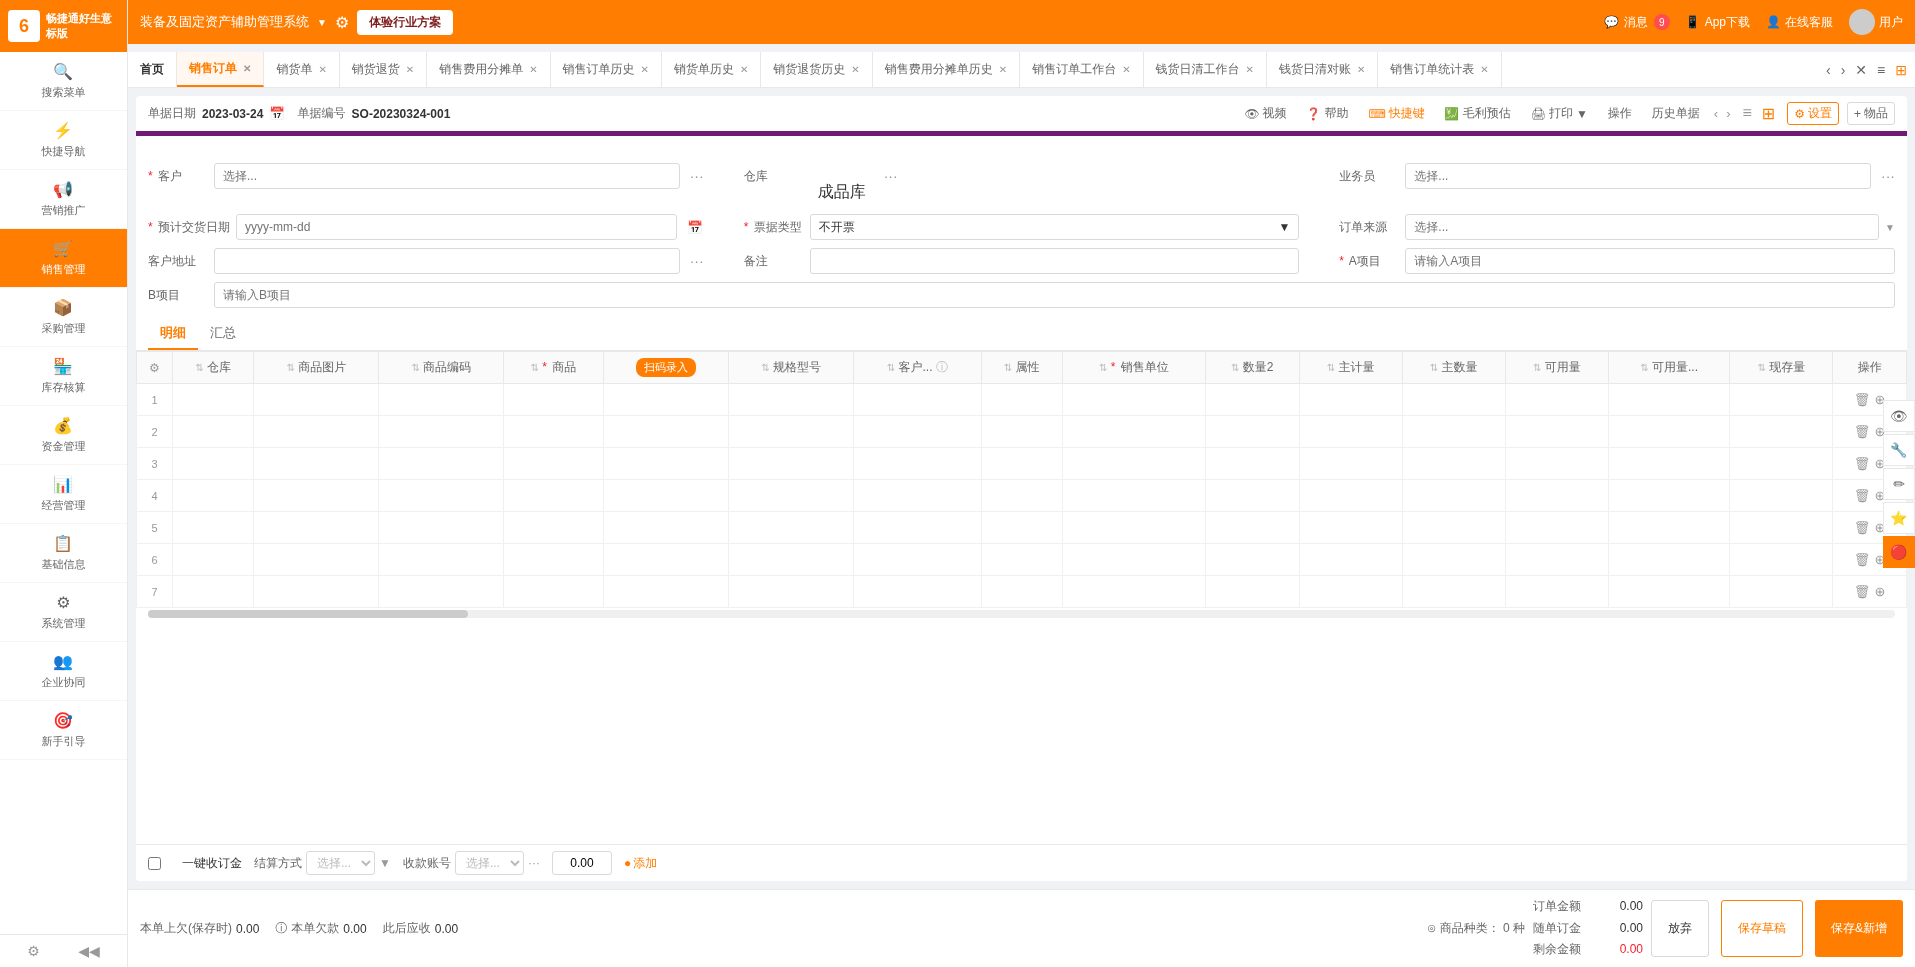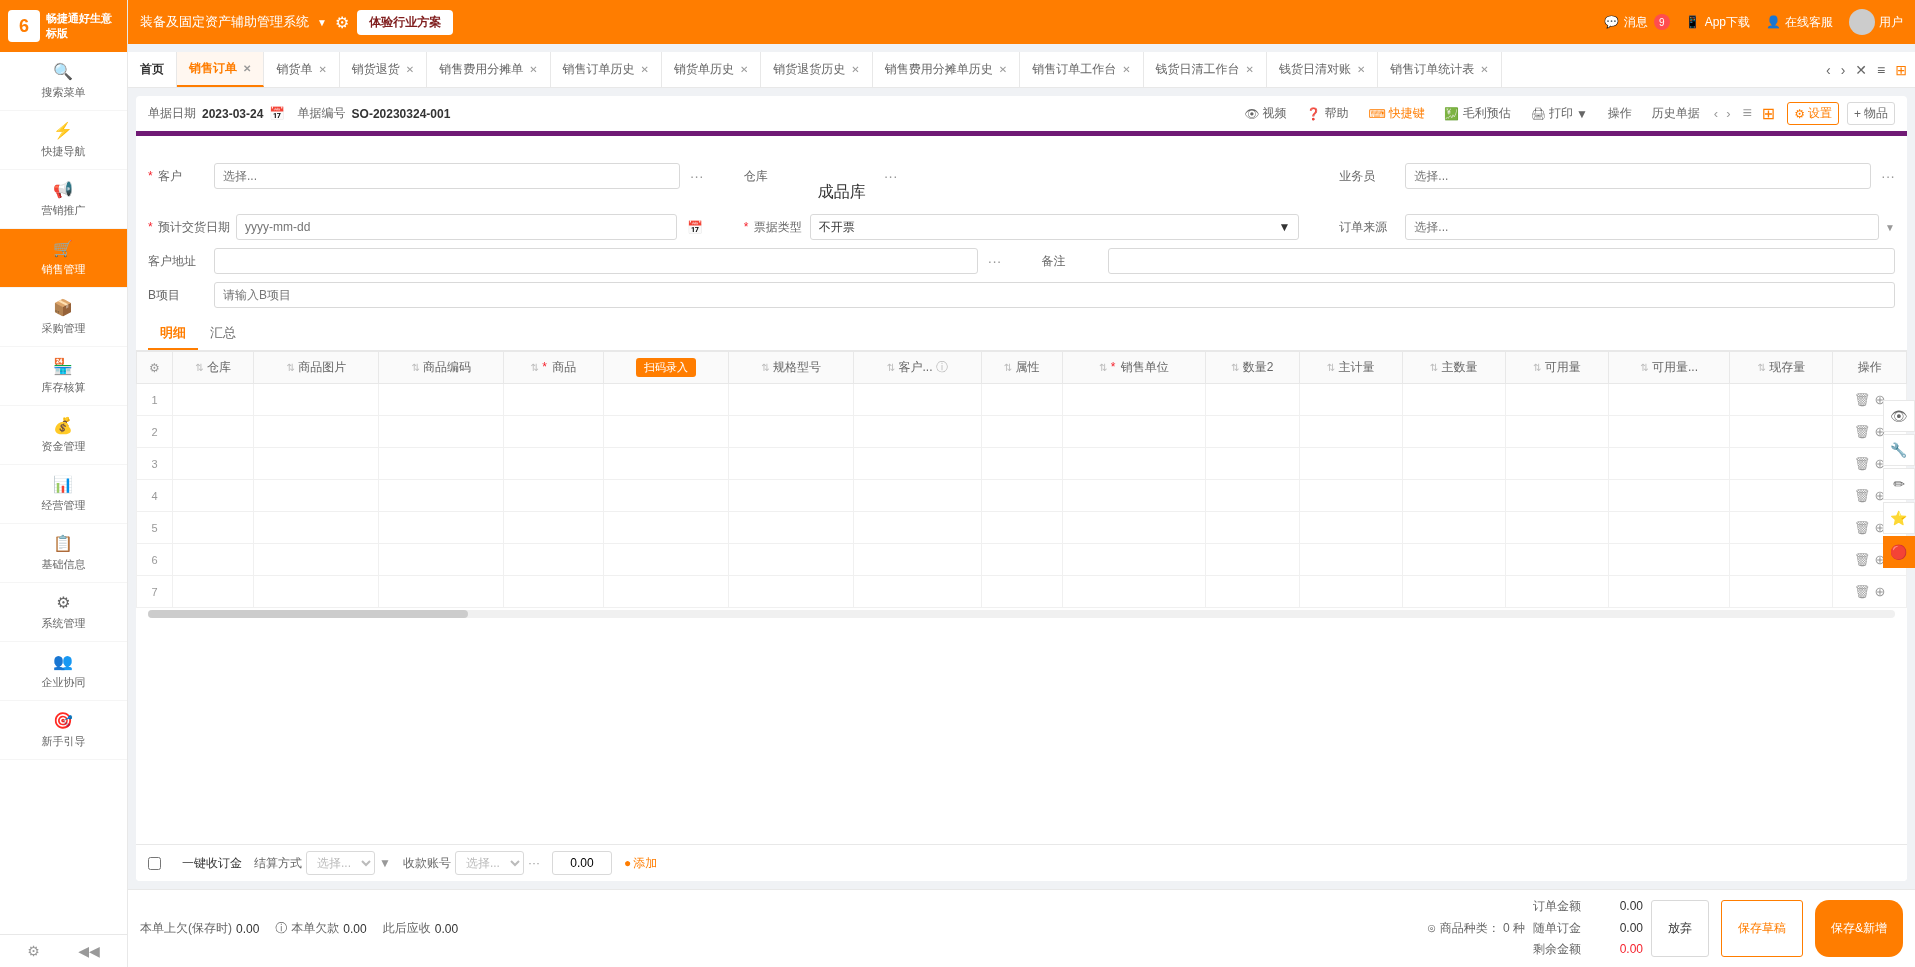--- a/index.html
+++ b/index.html
@@ -143,21 +143,21 @@
     table.data-table th {
       background: #fafafa; border: 1px solid #e8e8e8; padding: 6px 4px; text-align: center;
       white-space: nowrap; color: #666; font-weight: normal; position: sticky; top: 0; z-index: 5;
     }
     table.data-table th .sort-icon { color: #bbb; font-size: 10px; }
     table.data-table td {
       border: 1px solid #f0f0f0; padding: 4px; text-align: center; height: 32px; color: #333;
     }
     table.data-table .row-num { color: #999; font-size: 11px; }
     .scan-btn {
-      background: #ff7d00; color: #fff; border: none; padding: 2px 8px; border-radius: 3px;
+      background: #ff7d00; color: #fff; border: none; padding: 2px 8px; border-radius: 8px;
       font-size: 11px; cursor: pointer; white-space: nowrap;
     }
     .col-settings-icon { cursor: pointer; color: #999; }
     .table-action-btns { display: flex; gap: 4px; justify-content: center; }
     .table-action-btn { cursor: pointer; color: #999; font-size: 13px; }
 
     
     .subtotal-row { background: #fdf7ee; }
     .subtotal-row td { color: #ff7d00; font-weight: bold; }
     .subtotal-label { color: #ff7d00; font-weight: bold; }
@@ -201,21 +201,21 @@
     .btn-discard {
       border: 1px solid #d9d9d9; background: #fff; color: #333; padding: 5px 16px;
       border-radius: 3px; cursor: pointer; font-size: 12px;
     }
     .btn-save {
       border: 1px solid #ff7d00; background: #fff; color: #ff7d00; padding: 5px 16px;
       border-radius: 3px; cursor: pointer; font-size: 12px;
     }
     .btn-save-new {
       background: #ff7d00; color: #fff; border: none; padding: 20px 16px;
-      border-radius: 14px; cursor: pointer; font-size: 12px;
+      border-radius: 3px; cursor: pointer; font-size: 12px;
     }
     .goods-count { font-size: 12px; color: #666; }
 
     
     .right-float-btns {
       position: fixed; right: 0; top: 50%; transform: translateY(-50%);
       display: flex; flex-direction: column; gap: 2px; z-index: 200;
     }
     .right-float-btn {
       width: 32px; height: 32px; background: #fff; border: 1px solid #e8e8e8;
@@ -509,20 +509,27 @@
               <span>客户地址</span>
             </span>
             <div style="flex:1; border:1px solid #d9d9d9; border-radius:3px; height:26px; background:#fff;"></div>
             <span class="field-dots">···</span>
           </div>
           <div class="form-field" style="margin-left:40px;">
             <span class="field-label">
               <span>备注</span>
             </span>
             <div style="flex:1; border:1px solid #d9d9d9; border-radius:3px; height:26px; background:#fff;"></div>
+          </div>
+          <div class="form-field" style="margin-left:40px;">
+            <span class="field-label">
+              <span class="field-required">*</span>
+              <span>A项目</span>
+            </span>
+            <input class="field-input placeholder" type="text" placeholder="请输入A项目" style="">
           </div>
         </div>
 
         <div class="form-row">
           <div class="form-field">
             <span class="field-label">
               <span>B项目</span>
             </span>
             <input class="field-input placeholder" type="text" placeholder="请输入B项目" style="">
           </div>

